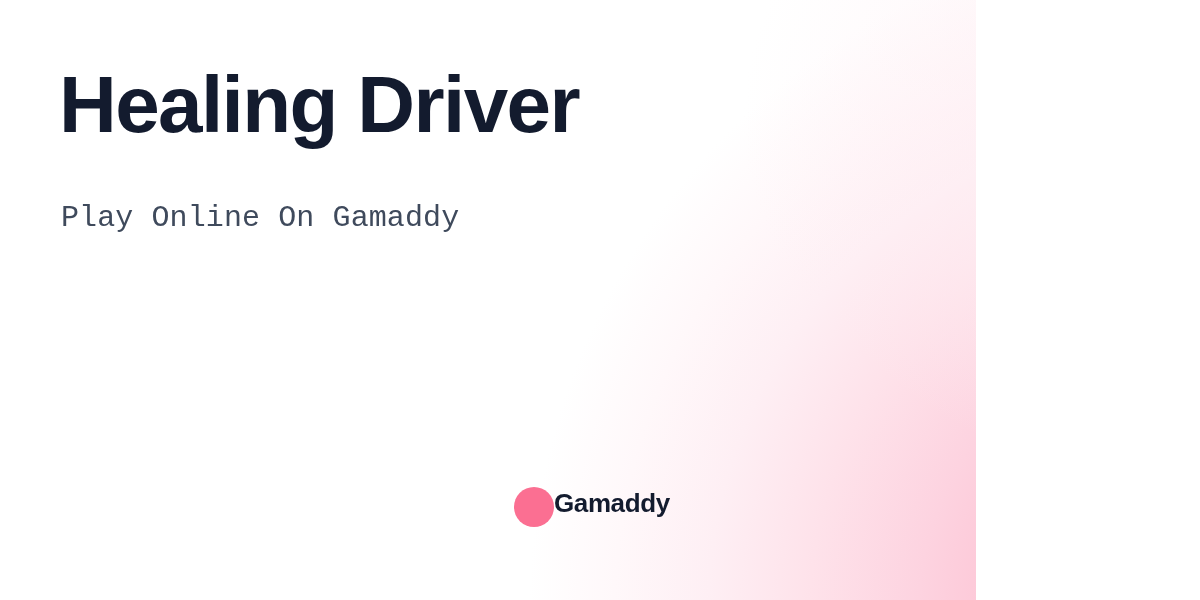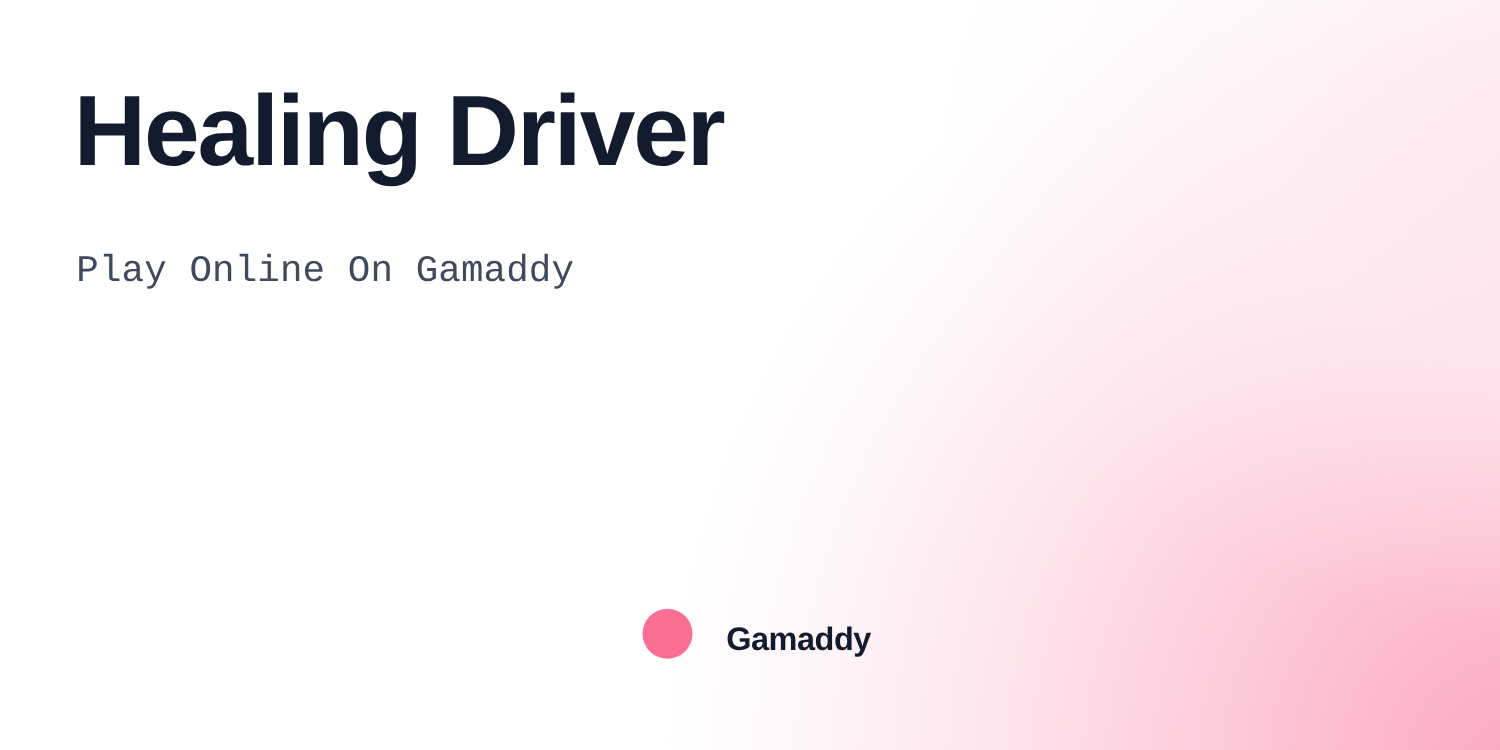--- a/index.html
+++ b/index.html
@@ -11,21 +11,21 @@
     overflow: hidden;
   }
 
   body {
     font-family: "Liberation Sans", sans-serif;
     background: #FFFFFF;
   }
 
   .og-card {
     position: relative;
-    width: 1200px;
+    width: 976px;
     height: 600px;
     background: #5eead4;
     overflow: hidden;
   }
 
   
   .bg-gradient {
     position: absolute;
     inset: 0;
     background:
@@ -82,22 +82,22 @@
     color: #3F4A5C;
     white-space: nowrap;
     font-family: Liberation Mono, monospace;
   }
 
   .brand-lockup {
     position: absolute;
     left: 514px;
     top: 487px;
     display: flex;
-    align-items: flex-end;
-    gap: 27px;
+    align-items: flex-start;
+    gap: 0;
   }
 
   .brand-mark {
     width: 40px;
     height: 40px;
     border-radius: 50%;
     background: #FB6F92;
     flex: 0 0 auto;
   }
 

